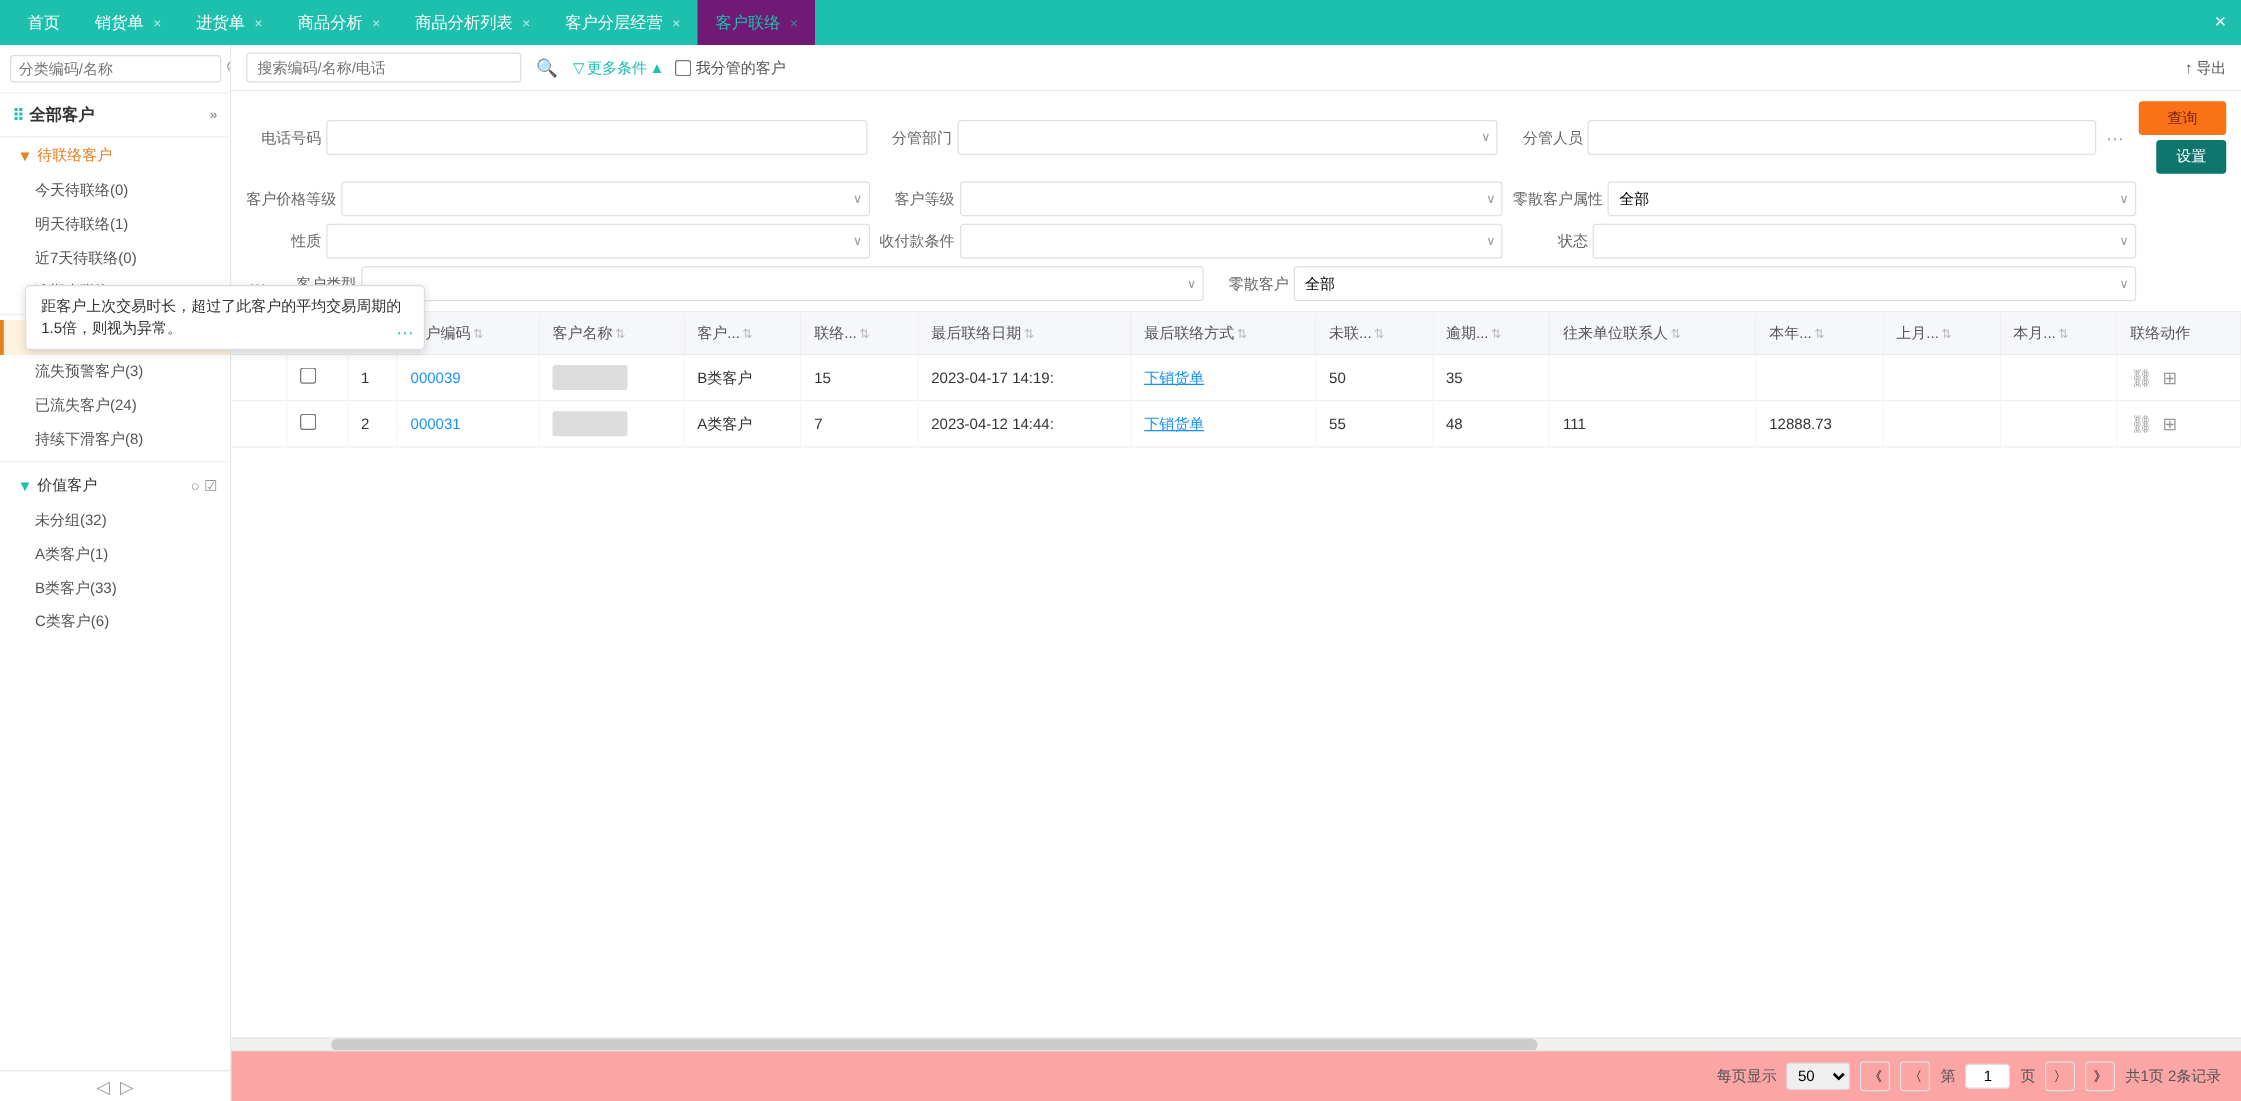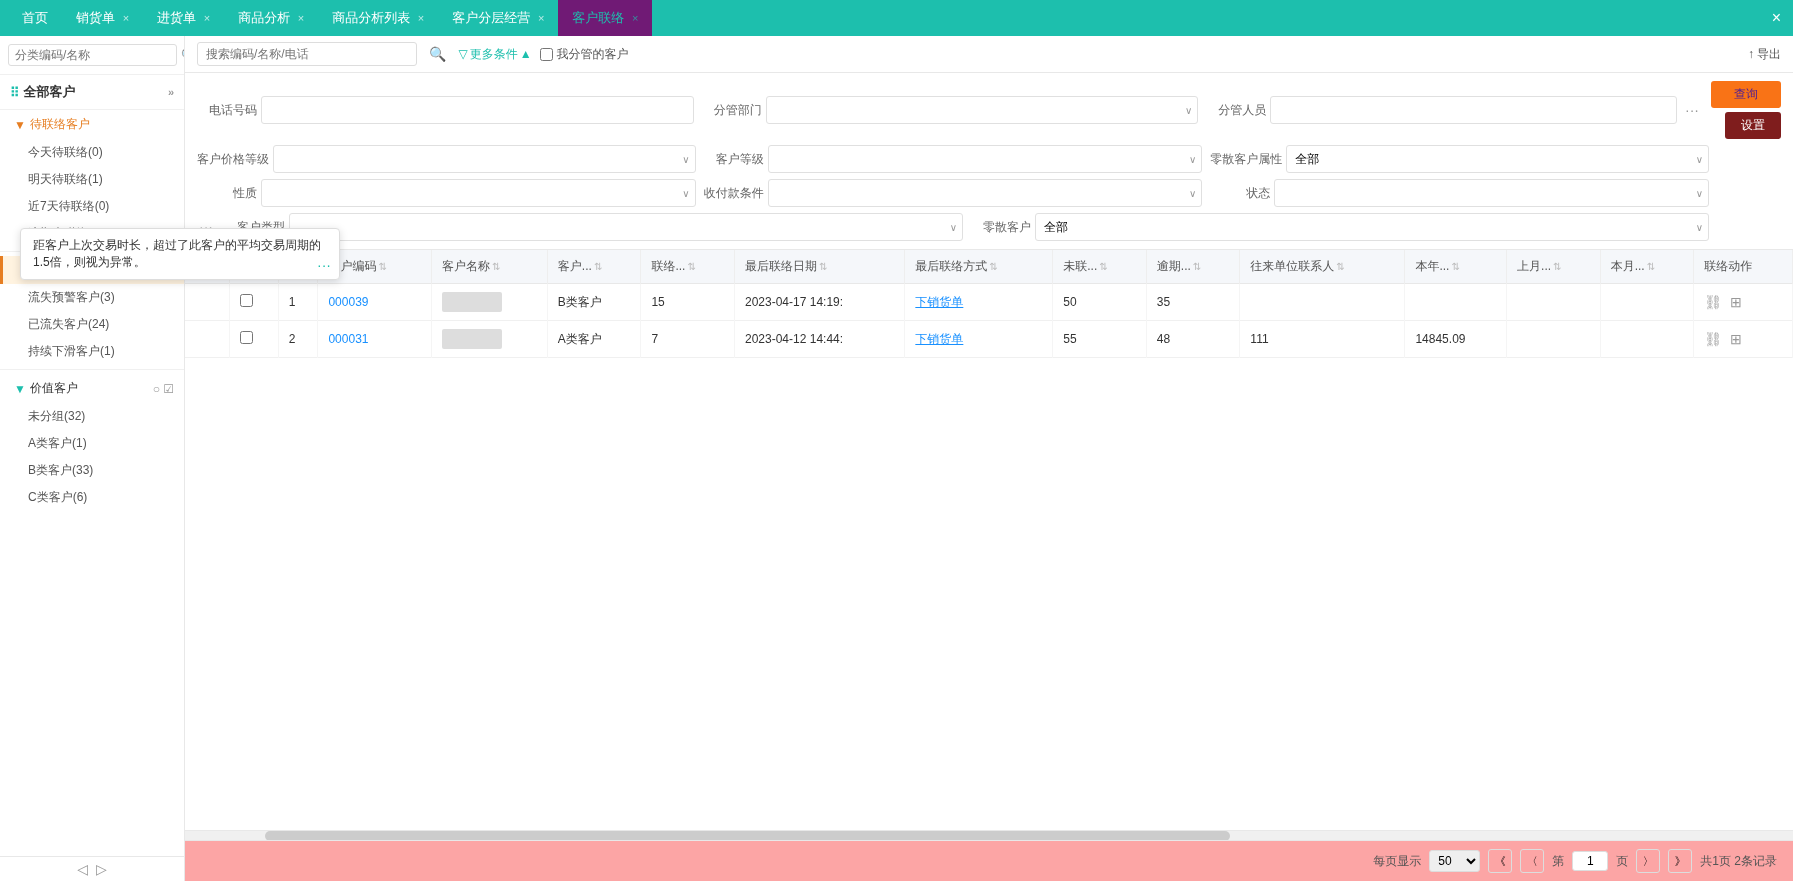--- a/index.html
+++ b/index.html
@@ -288,30 +288,30 @@
       font-size: 10px;
     }
     .filter-dots {
       color: #999;
       cursor: pointer;
       font-size: 14px;
       padding: 0 4px;
     }
     .btn-query {
       background: #f97316;
-      color: #4c1d95;
+      color: #7f1d1d;
       border: none;
       border-radius: 3px;
       padding: 5px 16px;
       cursor: pointer;
       font-size: 12px;
       white-space: nowrap;
     }
     .btn-settings {
-      background: #7f1d1d;
+      background: #0f766e;
       color: white;
       border: none;
       border-radius: 3px;
       padding: 5px 16px;
       cursor: pointer;
       font-size: 12px;
       white-space: nowrap;
       margin-left: 14px;
     }
     .filter-row-buttons {
@@ -487,21 +487,21 @@
     <div class="sidebar-item">逾期未联络(30)</div>
 
     <div class="sidebar-divider"></div>
 
     <div class="sidebar-item active-item">
       <span>回购异常客户(2)</span>
       <span style="color:#1dbfad; margin-left:2px;">ℹ</span>
     </div>
     <div class="sidebar-item">流失预警客户(3)</div>
     <div class="sidebar-item">已流失客户(24)</div>
-    <div class="sidebar-item">持续下滑客户(1)</div>
+    <div class="sidebar-item">持续下滑客户(8)</div>
 
     <div class="sidebar-divider"></div>
 
     <div class="sidebar-value-group">
       <span class="arrow" style="color:#1dbfad;">▼</span>
       <span>价值客户</span>
       <span class="edit-icons">○ ☑</span>
     </div>
     <div class="sidebar-item">未分组(32)</div>
     <div class="sidebar-item">A类客户(1)</div>
@@ -696,21 +696,21 @@
             <td>
               <div style="width:60px; height:20px; background:#ddd; border-radius:2px;"></div>
             </td>
             <td>A类客户</td>
             <td>7</td>
             <td>2023-04-12 14:44:</td>
             <td class="link-text">下销货单</td>
             <td>55</td>
             <td>48</td>
             <td>111</td>
-            <td>14845.09</td>
+            <td>12888.73</td>
             <td></td>
             <td></td>
             <td>
               <div class="action-icons">
                 <span class="action-icon">⛓</span>
                 <span class="action-icon">⊞</span>
               </div>
             </td>
           </tr>
         </tbody>

